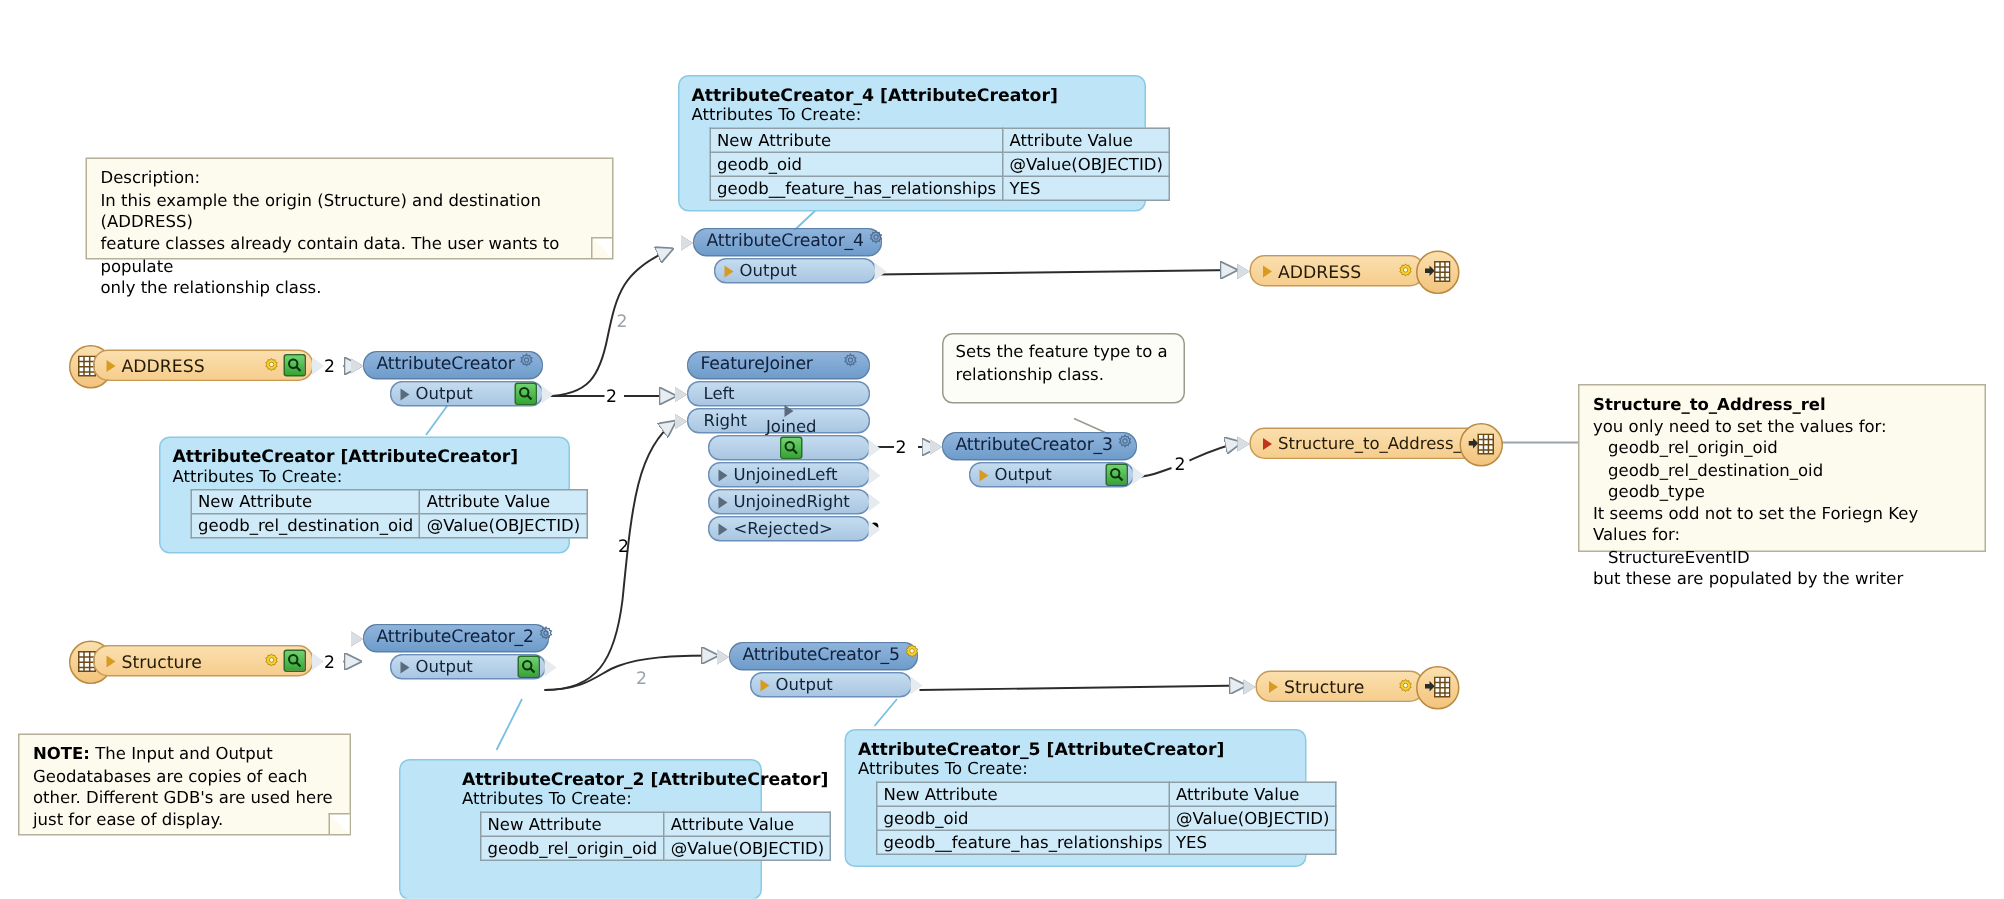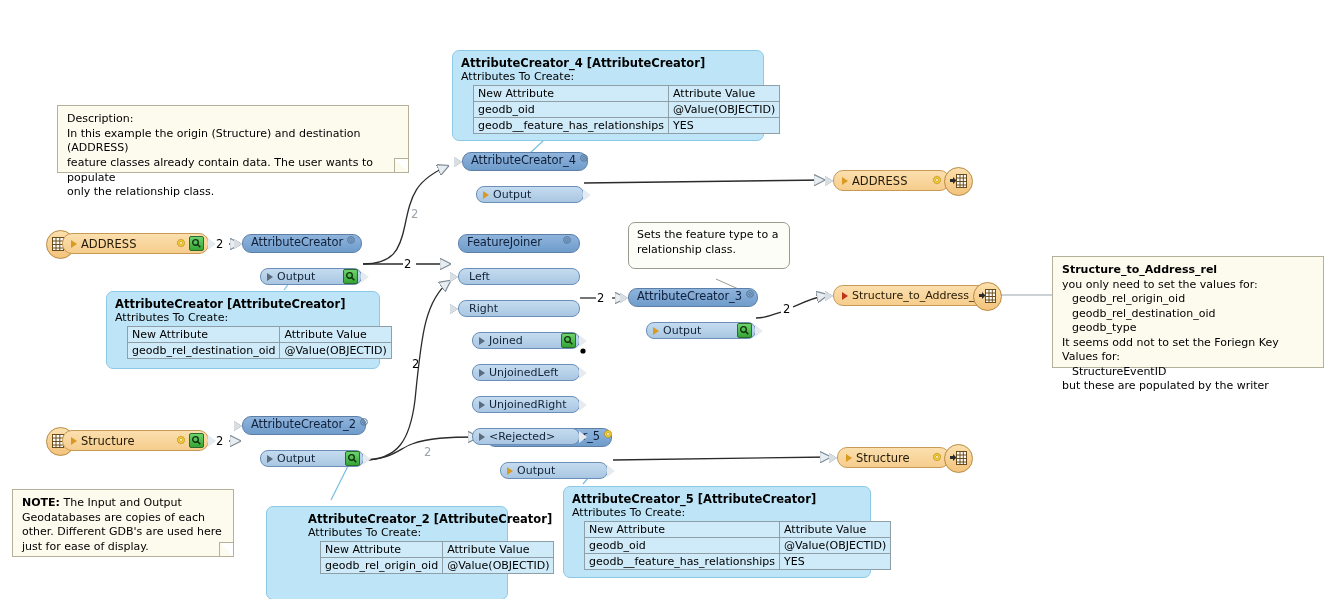--- a/index.html
+++ b/index.html
@@ -14,21 +14,21 @@
   .trans-head{
     position:relative;height:19px;border:1px solid #5c7fa8;border-radius:9px;
     background:linear-gradient(#8fb4dc,#6f9ccb);
     display:flex;align-items:flex-start;box-sizing:border-box;padding:0 4px 0 8px;
   }
   .trans-head .tname{flex:1;color:#10203a;font-size:11.5px;white-space:nowrap;letter-spacing:-0.1px;}
   .port{
     position:relative;height:17px;border:1px solid #6b8fb8;border-radius:8px;
     background:linear-gradient(#c5dcef,#a9c6e2);
     display:flex;align-items:center;box-sizing:border-box;padding:0 3px 0 6px;
-    margin-top:15px;
+    margin-top:1px;
     justify-content:flex-end;
   }
   .port .pname{flex:1;color:#132437;font-size:11px;white-space:nowrap;}
   .port.in{padding-left:10px;}
 
   
   .io{position:absolute;height:21px;border:1px solid #c79a54;border-radius:10px;
       background:linear-gradient(#fbdfae,#f6cd8d);
       display:flex;align-items:center;box-sizing:border-box;padding:0 4px 0 8px;}
   .io .ioname{flex:1;color:#231a08;font-size:11.5px;white-space:nowrap;}
@@ -419,21 +419,21 @@
       </span>
     </div>
     <div class="port in" style="width:122px;">
       <span class="inarrow"></span>
       <span class="pname">Left</span>
     </div>
     <div class="port in" style="width:122px;">
       <span class="inarrow"></span>
       <span class="pname">Right</span>
     </div>
-    <div class="port" style="margin-left:14px;width:108px;">
+    <div class="port" style="margin-left:14px;width:108px;flex-direction:column;">
       <span class="tri gray"></span>
       <span class="pname">Joined</span>
       <span class="mag">
         <svg viewBox="0 0 13 13" width="11" height="11">
             <circle cx="5.3" cy="5.3" r="3.3" fill="none" stroke="#10300f" stroke-width="1.6"></circle>
             <line x1="7.7" y1="7.7" x2="11" y2="11" stroke="#10300f" stroke-width="1.8"></line>
           </svg>
       </span>
       <span class="outarrow"></span>
     </div>

